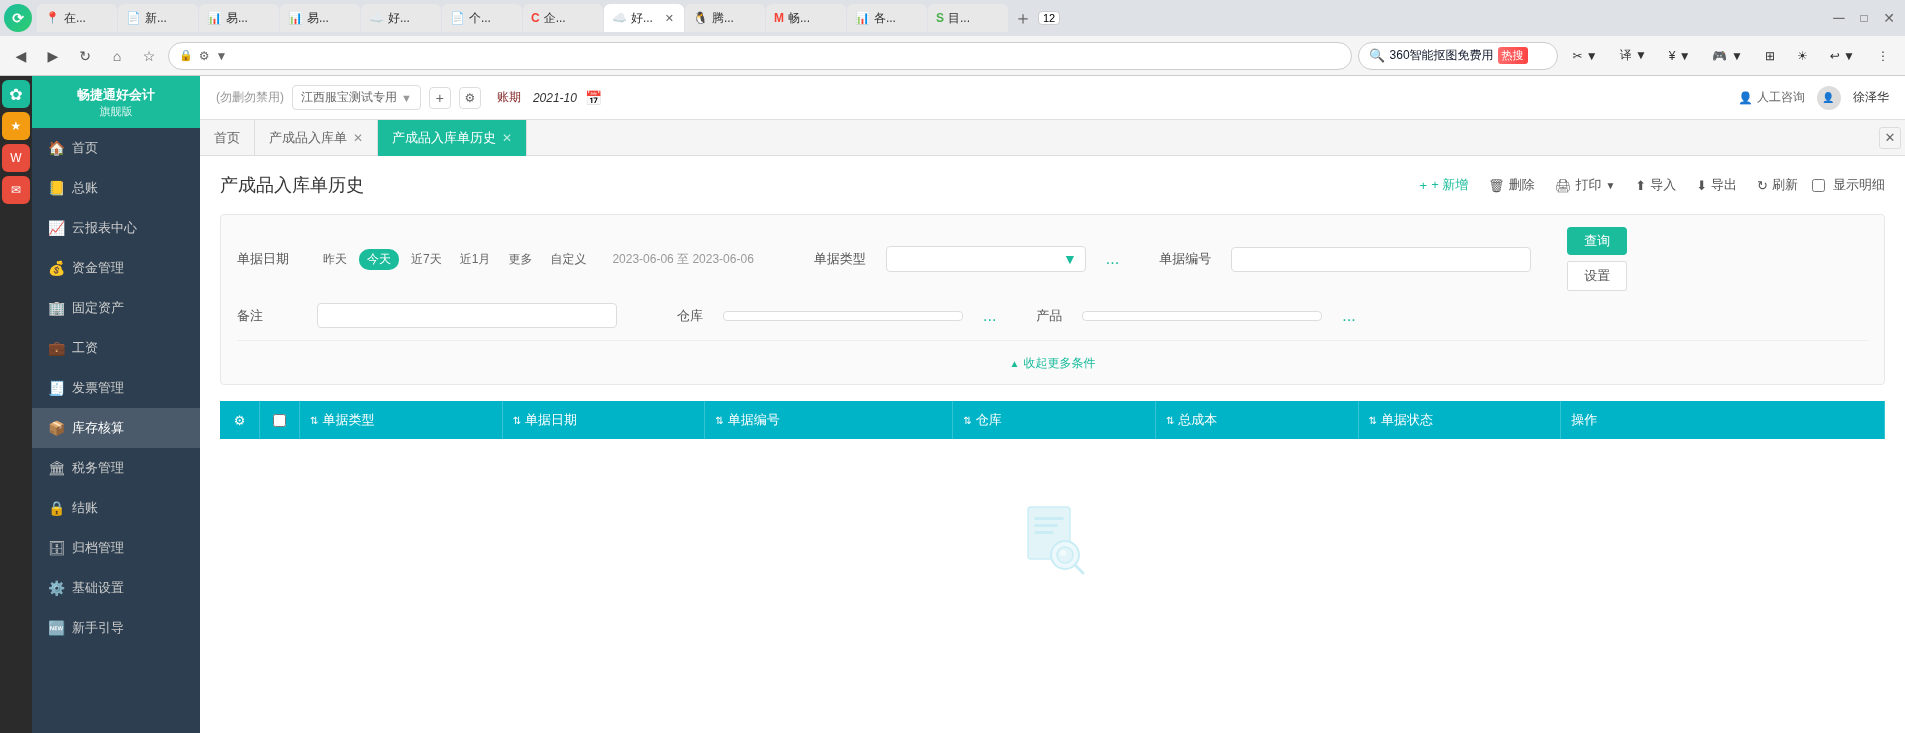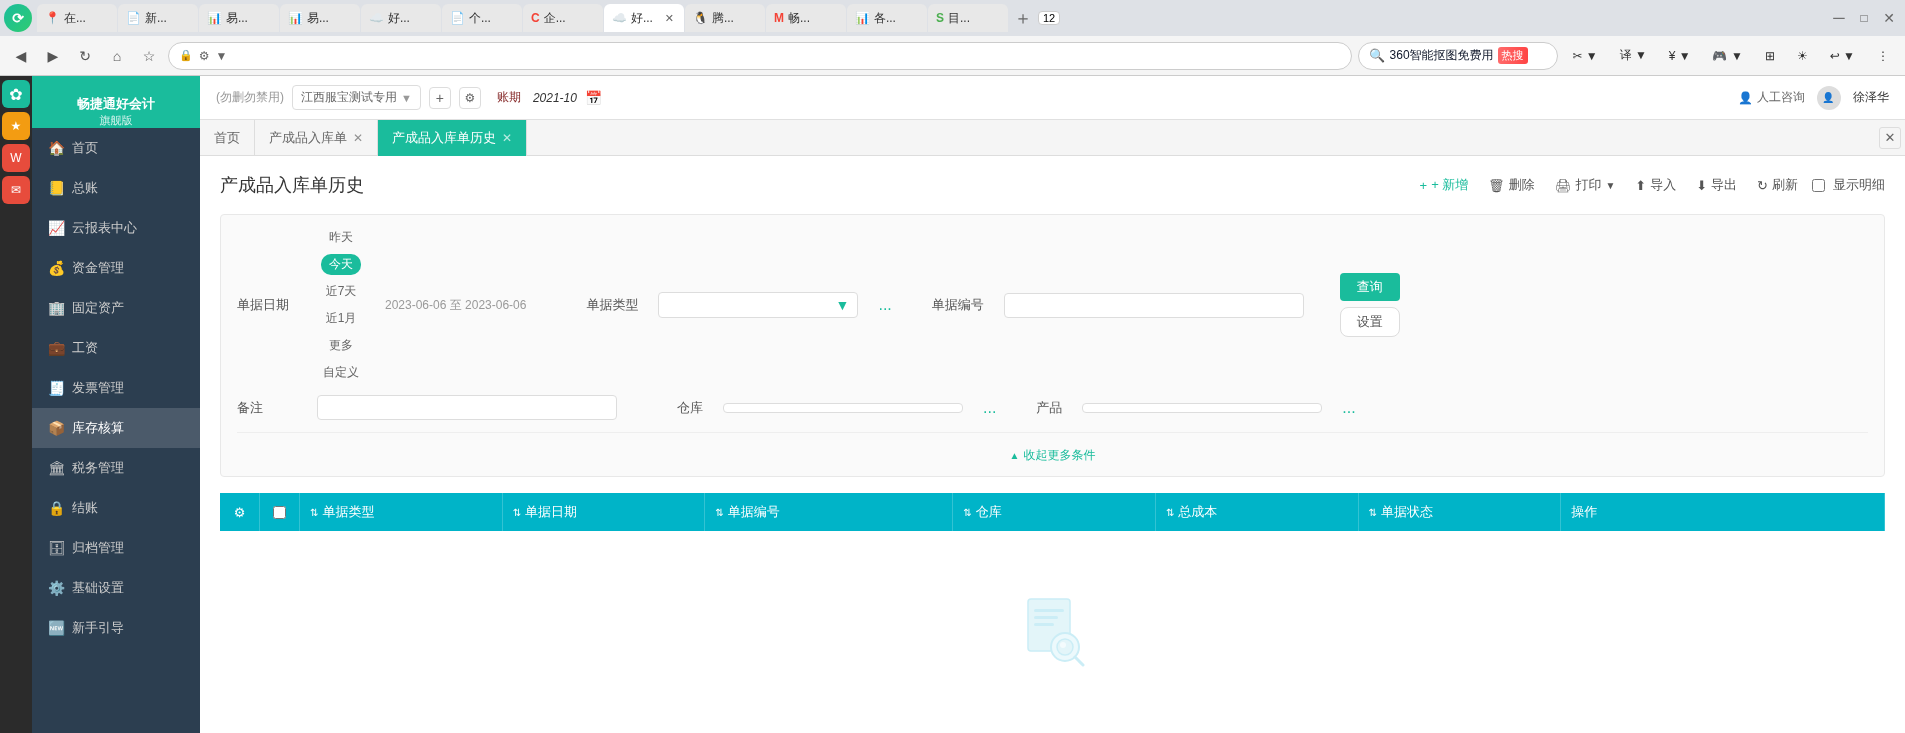--- a/index.html
+++ b/index.html
@@ -22,21 +22,21 @@
 
     
     .app-layout { display: flex; height: calc(733px - 76px); }
 
     
     .app-icons { width: 32px; background: #2b2b2b; display: flex; flex-direction: column; align-items: center; padding: 4px 0; gap: 4px; }
     .app-icon { width: 28px; height: 28px; border-radius: 6px; display: flex; align-items: center; justify-content: center; cursor: pointer; font-size: 14px; }
 
     
     .main-sidebar { width: 168px; background: #2c3e50; color: #ccc; display: flex; flex-direction: column; }
-    .sidebar-brand { height: 52px; background: #1abc9c; display: flex; align-items: center; justify-content: flex-end; flex-direction: column; }
+    .sidebar-brand { height: 52px; background: #1abc9c; display: flex; align-items: center; justify-content: center; flex-direction: column; }
     .sidebar-brand-title { color: #fff; font-size: 13px; font-weight: bold; }
     .sidebar-brand-sub { color: rgba(255,255,255,0.8); font-size: 11px; }
     .sidebar-menu { flex: 1; overflow-y: auto; }
     .sidebar-item { display: flex; align-items: center; height: 40px; padding: 0 16px; gap: 8px; cursor: pointer; color: #ccc; font-size: 13px; }
     .sidebar-item.active { background: rgba(255,255,255,0.15); color: #fff; }
     .sidebar-item-icon { width: 16px; text-align: center; font-size: 14px; }
 
     
     .content-area { flex: 1; background: #fff; display: flex; flex-direction: column; overflow: hidden; }
 
@@ -61,41 +61,41 @@
     .page-header { display: flex; align-items: center; margin-bottom: 16px; }
     .page-title { font-size: 18px; color: #333; font-weight: 500; flex: 1; }
     .page-actions { display: flex; align-items: center; gap: 8px; }
     .action-btn { display: flex; align-items: center; gap: 4px; font-size: 13px; color: #555; cursor: pointer; padding: 4px 6px; border-radius: 3px; }
 
     
     .filter-section { border: 1px solid #e8e8e8; border-radius: 4px; padding: 12px 16px; background: #fafafa; margin-bottom: 16px; }
     .filter-row { display: flex; align-items: center; margin-bottom: 12px; gap: 20px; }
     .filter-row:last-child { margin-bottom: 0; }
     .filter-label { font-size: 13px; color: #555; width: 60px; flex-shrink: 0; }
-    .date-filter { display: flex; align-items: center; gap: 6px; flex-direction: column; }
+    .date-filter { display: flex; gap: 6px; }
     .date-btn { font-size: 12px; color: #666; cursor: pointer; padding: 2px 6px; border-radius: 3px; }
     .date-btn.active { background: #1abc9c; color: #fff; border-radius: 10px; padding: 2px 8px; }
     .date-range { font-size: 12px; color: #999; }
     .filter-select { display: flex; align-items: center; gap: 4px; border: 1px solid #ddd; border-radius: 4px; padding: 4px 8px; font-size: 13px; color: #333; cursor: pointer; min-width: 200px; background: #fff; }
     .filter-input { border: 1px solid #ddd; border-radius: 4px; padding: 4px 8px; font-size: 13px; color: #333; min-width: 300px; background: #fff; }
     .filter-input-sm { border: 1px solid #ddd; border-radius: 4px; padding: 4px 8px; font-size: 13px; color: #333; min-width: 300px; background: #fff; }
     .filter-dots { color: #1abc9c; font-size: 16px; cursor: pointer; }
     .collapse-btn { display: flex; align-items: center; gap: 4px; font-size: 12px; color: #1abc9c; cursor: pointer; text-align: center; padding: 6px 0 0; justify-content: center; }
     .collapse-icon { font-size: 10px; }
 
     
     .table-section { margin-top: 0; }
     .table-header { display: flex; align-items: center; height: 38px; background: #00b4c8; color: #fff; font-size: 13px; }
     .th { display: flex; align-items: center; gap: 4px; padding: 0 10px; height: 100%; border-right: 1px solid rgba(255,255,255,0.2); cursor: pointer; }
     .th-checkbox { width: 40px; justify-content: center; }
     .th-gear { width: 40px; justify-content: center; }
     .table-empty { display: flex; flex-direction: column; align-items: center; justify-content: center; padding: 60px 0; color: #999; font-size: 13px; }
 
     .query-btn { background: #1abc9c; color: #fff; border: none; border-radius: 4px; padding: 5px 16px; font-size: 13px; cursor: pointer; }
-    .settings-btn { background: #fff; color: #555; border: 1px solid #ddd; border-radius: 8px; padding: 5px 16px; font-size: 13px; cursor: pointer; }
+    .settings-btn { background: #fff; color: #555; border: 1px solid #ddd; border-radius: 2px; padding: 5px 16px; font-size: 13px; cursor: pointer; }
   </style>
 </head>
 <body>
 
 <div>
 
   <div class="tab-bar">
 
     <div style="width:28px;height:28px;border-radius:50%;background:linear-gradient(135deg,#1abc9c,#2ecc71);display:flex;align-items:center;justify-content:center;margin-right:4px;flex-shrink:0;">
       <span style="color:#fff;font-size:14px;font-weight:bold;">⟳</span>

